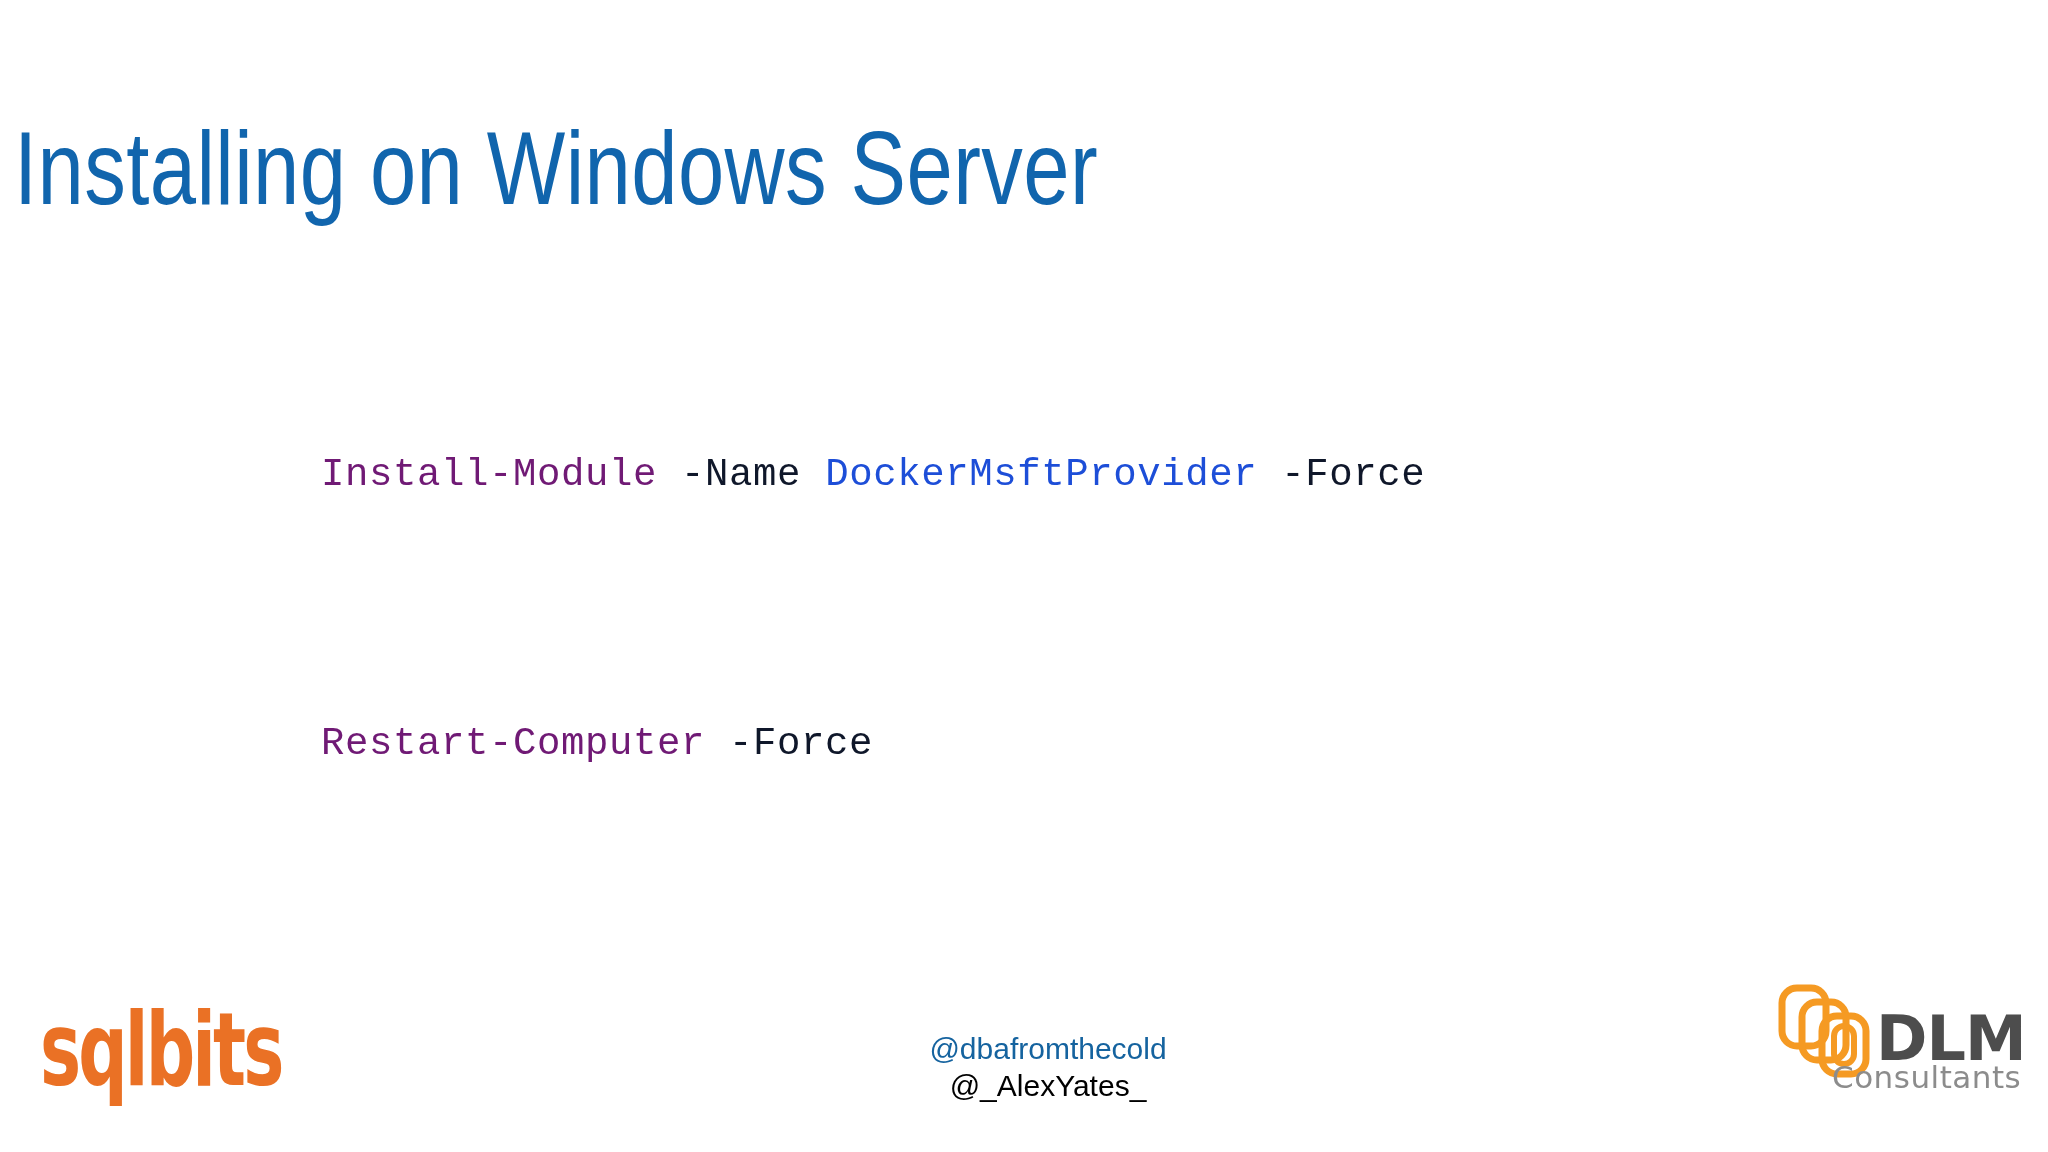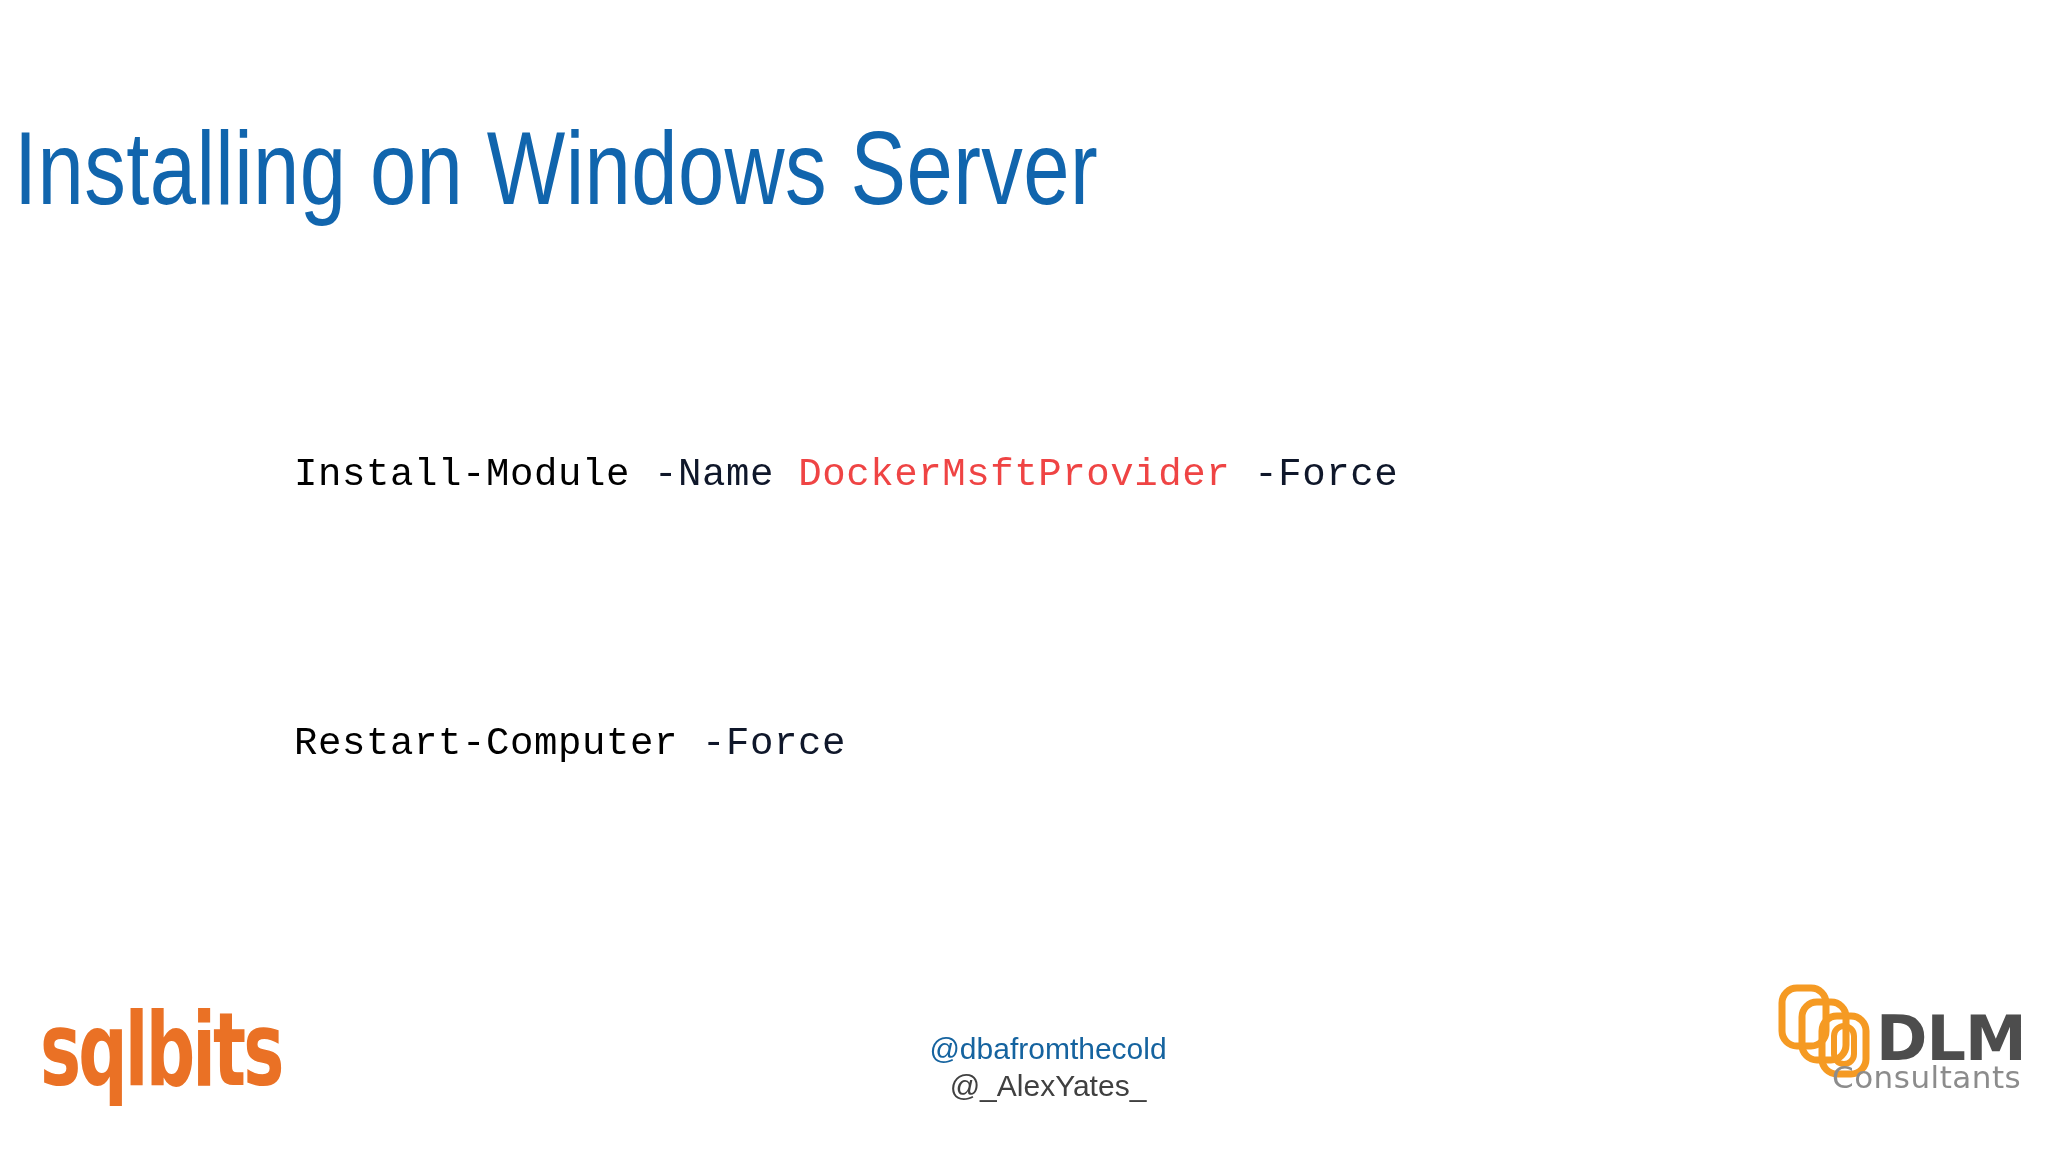--- a/index.html
+++ b/index.html
@@ -49,41 +49,41 @@
   .code-line {
     font-family: "Liberation Mono", "DejaVu Sans Mono", monospace;
     font-size: 39px;
     line-height: 46px;
     white-space: pre;
     margin: 0 0 131px 0;
     letter-spacing: 0.6px;
   }
   .code-line:last-child { margin-bottom: 0; }
 
-  .tok-cmd   { color: #000000; }
+  .tok-cmd   { color: #701a75; margin-left: 27px; }
   .tok-param { color: #0f172a; }
-  .tok-val   { color: #ef4444; }
+  .tok-val   { color: #1d4ed8; }
 
   
   .footer-social {
     position: absolute;
     left: 0;
     right: 0;
     top: 1030px;
     text-align: center;
     line-height: 37px;
   }
   .footer-social div {
     font-family: "Liberation Sans", sans-serif;
     font-size: 30px;
     font-weight: 400;
     padding-left: 48px;
   }
   .handle-blue   { color: #15639f; }
-  .handle-orange { color: #404040; }
+  .handle-orange { color: #000000; }
   .hashtag       { color: #2b2b2b; }
 
   
   .sqlbits-logo {
     position: absolute;
     left: 40px;
     top: 1000px;
     width: 270px;
     height: 96px;
   }

